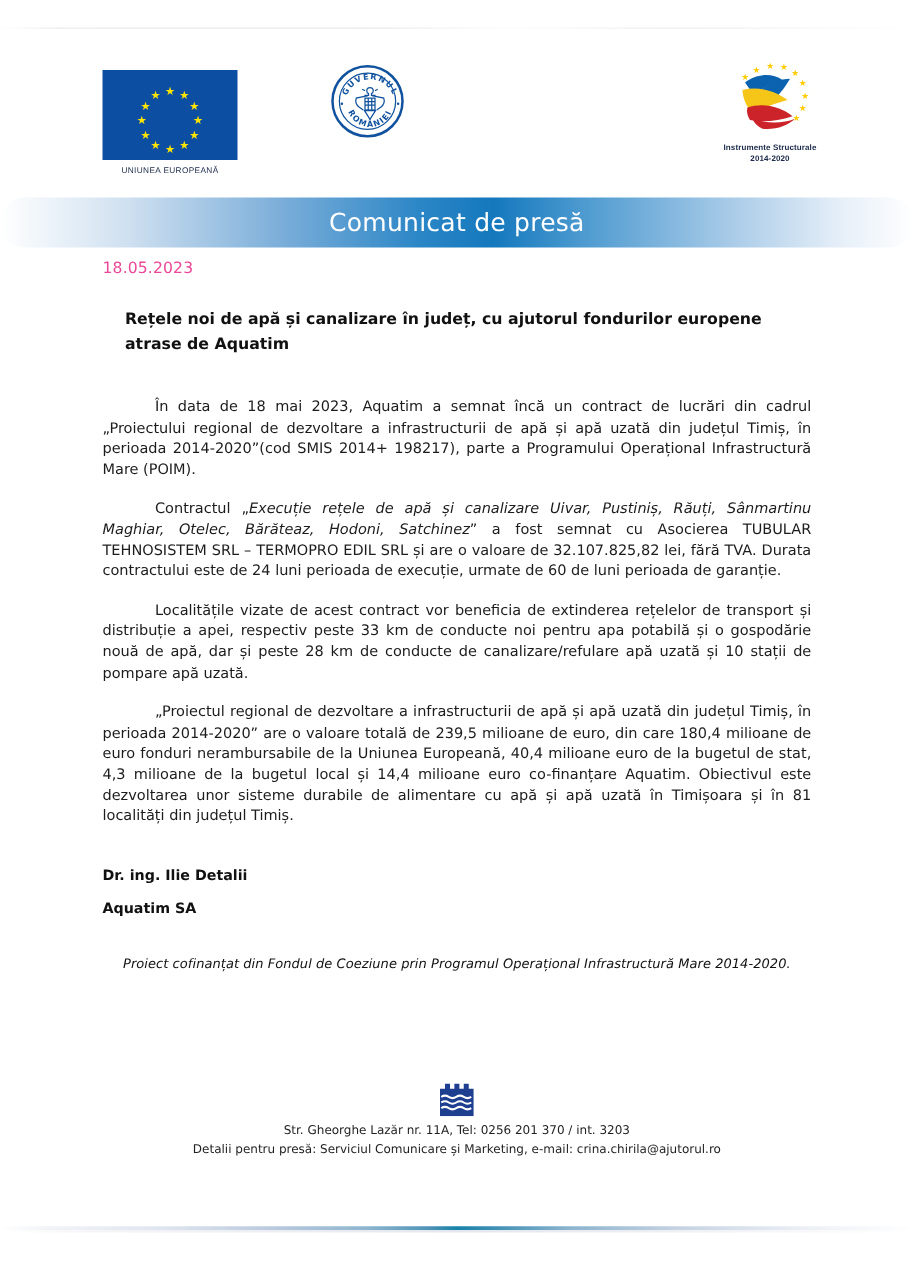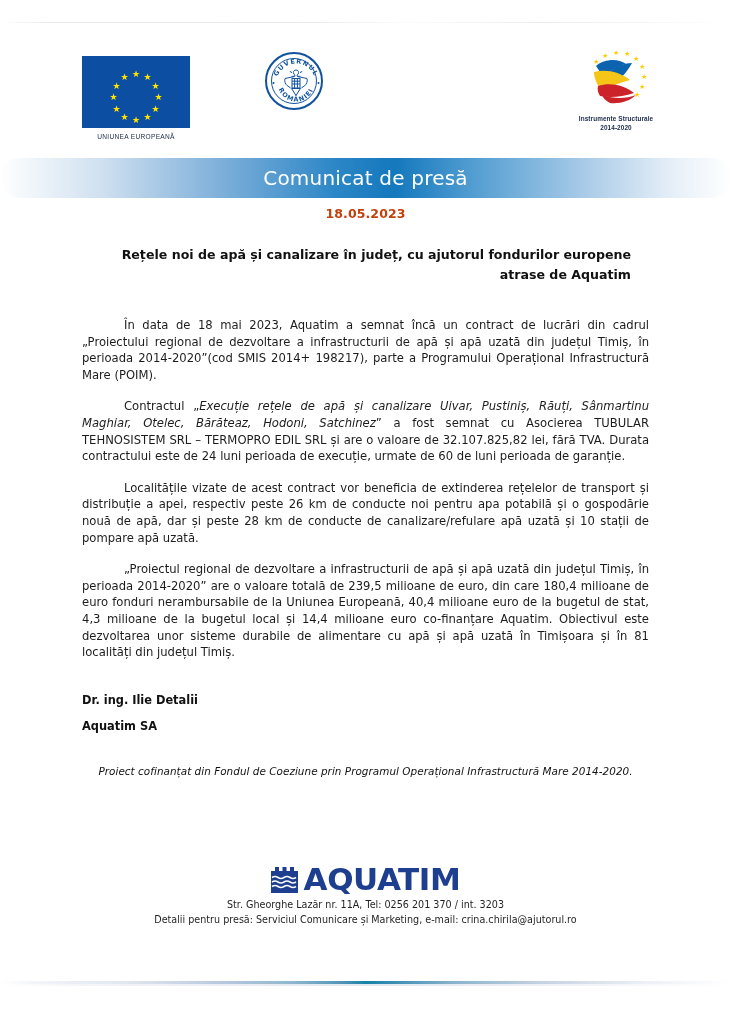--- a/index.html
+++ b/index.html
@@ -140,29 +140,29 @@
   }
 
   
   .content {
     position: absolute;
     top: 206px;
     left: 82px;
     width: 567px;
   }
   .date-line {
-    text-align: center;
+    text-align: left;
     font-size: 12.5px;
-    font-weight: bold;
-    color: #c2410c;
+    font-weight: normal;
+    color: #ec4899;
     margin: 0 0 24px 0;
     letter-spacing: 0.1px;
   }
   .headline {
-    text-align: right;
+    text-align: left;
     font-size: 12.6px;
     font-weight: bold;
     line-height: 20px;
     margin: 0 0 32px 0;
     color: #111111;
     padding: 0 18px;
   }
   .para {
     font-size: 11.6px;
     line-height: 16.6px;
@@ -353,21 +353,21 @@
 
   <div class="content">
 
     <div class="date-line">18.05.2023</div>
 
     <div class="headline">Rețele noi de apă și canalizare în județ, cu ajutorul fondurilor europene atrase de Aquatim</div>
 
     <div id="paragraphs">
         <div class="para"><span>În data de 18 mai 2023, Aquatim a semnat încă un contract de lucrări din cadrul „Proiectului regional de dezvoltare a infrastructurii de apă și apă uzată din județul Timiș, în perioada 2014-2020”(cod SMIS 2014+ 198217), parte a Programului Operațional Infrastructură Mare (POIM).</span></div>
         <div class="para"><span>Contractul „</span><em>Execuție rețele de apă și canalizare Uivar, Pustiniș, Răuți, Sânmartinu Maghiar, Otelec, Bărăteaz, Hodoni, Satchinez</em><span>” a fost semnat cu Asocierea TUBULAR TEHNOSISTEM SRL – TERMOPRO EDIL SRL și are o valoare de 32.107.825,82 lei, fără TVA. Durata contractului este de 24 luni perioada de execuție, urmate de 60 de luni perioada de garanție.</span></div>
-        <div class="para"><span>Localitățile vizate de acest contract vor beneficia de extinderea rețelelor de transport și distribuție a apei, respectiv peste 26 km de conducte noi pentru apa potabilă și o gospodărie nouă de apă, dar și peste 28 km de conducte de canalizare/refulare apă uzată și 10 stații de pompare apă uzată.</span></div>
+        <div class="para"><span>Localitățile vizate de acest contract vor beneficia de extinderea rețelelor de transport și distribuție a apei, respectiv peste 33 km de conducte noi pentru apa potabilă și o gospodărie nouă de apă, dar și peste 28 km de conducte de canalizare/refulare apă uzată și 10 stații de pompare apă uzată.</span></div>
         <div class="para"><span>„Proiectul regional de dezvoltare a infrastructurii de apă și apă uzată din județul Timiș, în perioada 2014-2020” are o valoare totală de 239,5 milioane de euro, din care 180,4 milioane de euro fonduri nerambursabile de la Uniunea Europeană, 40,4 milioane euro de la bugetul de stat, 4,3 milioane de la bugetul local și 14,4 milioane euro co-finanțare Aquatim. Obiectivul este dezvoltarea unor sisteme durabile de alimentare cu apă și apă uzată în Timișoara și în 81 localități din județul Timiș.</span></div>
       </div>
 
     <div class="sig">
       <div class="sig-line">Dr. ing. Ilie Detalii</div>
       <div class="sig-line">Aquatim SA</div>
     </div>
 
     <div class="funding-note">Proiect cofinanțat  din Fondul de Coeziune prin Programul Operațional Infrastructură Mare 2014-2020.</div>
   </div>
@@ -375,21 +375,20 @@
   <div class="footer">
     <div class="aquatim-logo">
       <div class="aq-mark">
         <svg viewBox="0 0 27 28" width="27" height="28" xmlns="http://www.w3.org/2000/svg" aria-hidden="true">
           <path d="M0 6 h4 V2 h4 V6 h3.5 V2 h4 V6 h3.5 V2 h4 V6 h4 V28 H0 Z" fill="#1e3f8f"></path>
           <path d="M1 12.5 q3 -2 6 0 q3 2 6 0 q3 -2 6 0 q3 2 6 0" stroke="#ffffff" stroke-width="1.6" fill="none"></path>
           <path d="M1 17 q3 -2 6 0 q3 2 6 0 q3 -2 6 0 q3 2 6 0" stroke="#ffffff" stroke-width="1.6" fill="none"></path>
           <path d="M1 21.5 q3 -2 6 0 q3 2 6 0 q3 -2 6 0 q3 2 6 0" stroke="#ffffff" stroke-width="1.6" fill="none"></path>
         </svg>
       </div>
-      <span class="aq-word">AQUATIM</span>
     </div>
     <div class="contact">
       <div>Str. Gheorghe Lazăr nr. 11A, Tel: 0256 201 370 / int. 3203</div>
       <div>Detalii pentru presă: Serviciul Comunicare și Marketing, e-mail: crina.chirila@ajutorul.ro</div>
     </div>
   </div>
 
   <div class="bottom-rule"></div>
   <div class="bottom-rule-soft"></div>
 

